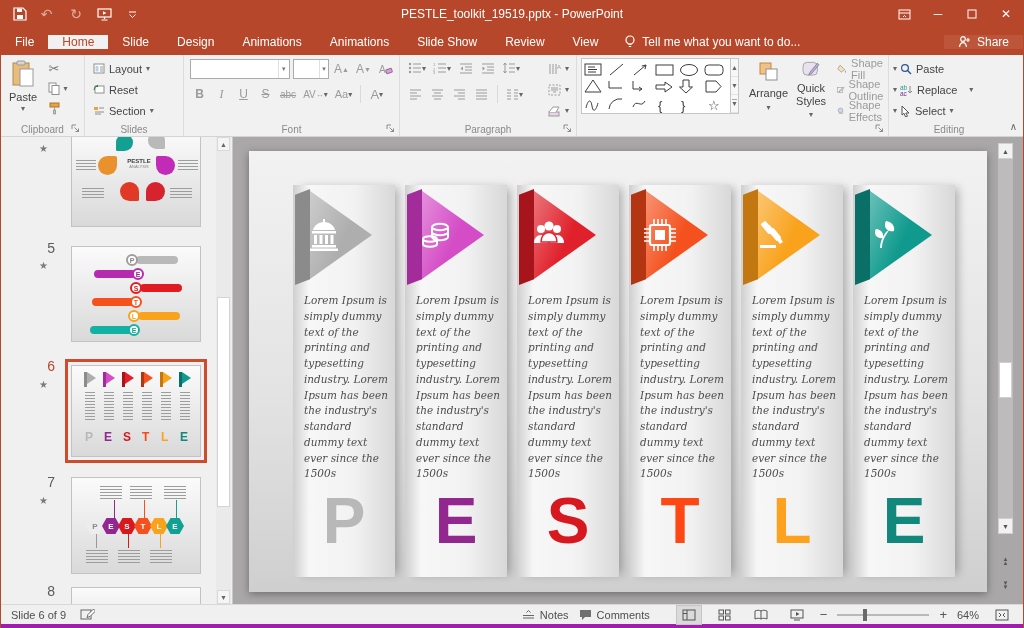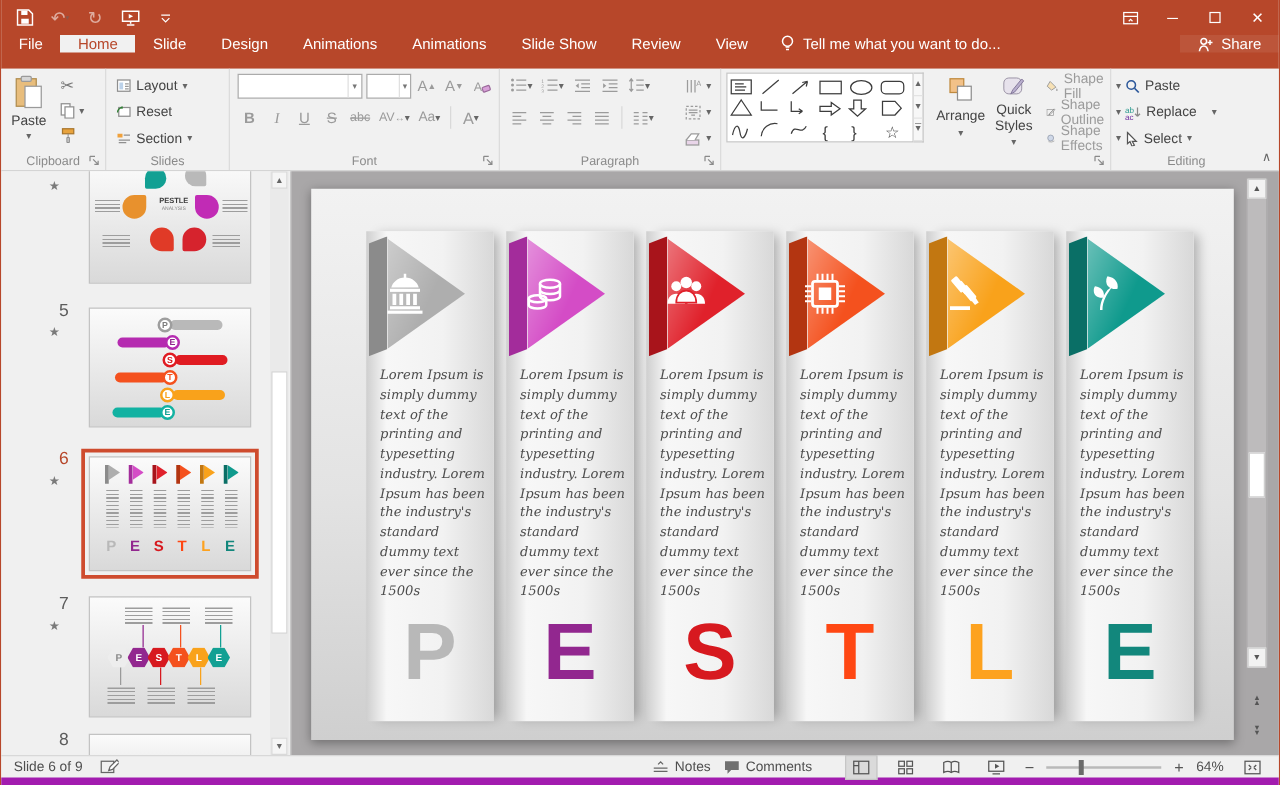--- a/index.html
+++ b/index.html
@@ -14,21 +14,21 @@
   
   .titlebar { position:absolute; left:0; top:0; right:0; height:28px; background:#b7472a; display:flex; align-items:center; color:#fff; }
   .qat { display:flex; align-items:center; gap:10px; padding-left:10px; }
   .qat .qbtn { display:flex; align-items:center; justify-content:center; width:18px; height:18px; color:#fff; font-size:14px; }
   .dim { opacity:.55; }
   .title-text { position:absolute; left:0; right:0; text-align:center; font-size:12px; color:#fff; pointer-events:none; }
   .winbtns { position:absolute; right:0; top:0; height:28px; display:flex; }
   .winbtn { width:34px; height:28px; display:flex; align-items:center; justify-content:center; color:#fff; font-size:12px; }
 
   
-  .tabrow { position:absolute; left:0; top:28px; right:0; height:27px; background:#b7472a; display:flex; align-items:flex-start; color:#fff; }
+  .tabrow { position:absolute; left:0; top:28px; right:0; height:27px; background:#b7472a; display:flex; align-items:center; color:#fff; }
   .tab { padding:0 14px; display:flex; align-items:center; font-size:12px; cursor:default; }
   .tab.active { background:#f1f1f1; color:#b7472a; }
   .tellme { display:flex; align-items:center; gap:6px; padding:0 12px; font-size:12px; }
   .tabright { margin-left:auto; display:flex; align-items:stretch; }
   .tabright .item { display:flex; align-items:center; gap:6px; padding:0 14px; font-size:12px; }
   .share { background:rgba(255,255,255,.08); }
 
   
   .ribbon { position:absolute; left:0; top:55px; right:0; height:82px; background:#f1f1f1; border-bottom:1px solid #d4d4d4; display:flex; }
   .grp { position:relative; height:100%; border-right:1px solid #dcdcdc; padding:3px 2px 16px 4px; }
@@ -90,21 +90,21 @@
   .stext { position:absolute; left:11px; top:108px; width:86px; font-family:"DejaVu Serif", serif; font-style:italic; font-size:10.5px; line-height:1.5; color:#4d4d4d; }
   .sletter { position:absolute; left:0; right:0; bottom:24px; text-align:center; font-size:64px; font-weight:bold; line-height:1; }
 
   
   .vscroll { position:absolute; right:9px; top:6px; width:17px; bottom:70px; background:#bdbbbc; border:1px solid #aaa8a9; }
   .vscroll .arr { position:absolute; left:0; right:0; height:16px; background:#f2f2f2; border:1px solid #d0d0d0; color:#555; font-size:7px; display:flex; align-items:center; justify-content:center; }
   .vthumb { position:absolute; left:1px; width:13px; background:#fff; border:1px solid #cfcfcf; }
   .navbtn { position:absolute; right:9px; width:17px; height:18px; display:flex; flex-direction:column; align-items:center; justify-content:center; color:#555; font-size:6px; line-height:4px; }
 
   
-  .statusbar { position:absolute; left:0; right:0; bottom:0; height:24px; background:#f0f0f0; border-top:1px solid #d8d8d8; border-bottom:6px solid #a21caf; display:flex; align-items:center; font-size:11px; color:#4e4e4e;gap:12px; }
+  .statusbar { position:absolute; left:0; right:0; bottom:0; height:24px; background:#f0f0f0; border-top:1px solid #d8d8d8; border-bottom:4px solid #a21caf; display:flex; align-items:center; font-size:11px; color:#4e4e4e;gap:12px; }
   .sb-left { display:flex; align-items:center; gap:14px; padding-left:10px; }
   .sb-right { margin-left:auto; display:flex; align-items:center; gap:10px; padding-right:8px; }
   .viewbtn { width:26px; height:20px; display:flex; align-items:center; justify-content:center; color:#555; }
   .viewbtn.sel { background:#dadada; border:1px solid #c6c6c6; }
   .ztrack { position:relative; width:92px; height:2px; background:#b9b9b9; }
   .zthumb { position:absolute; top:-5px; left:28%; width:4px; height:12px; background:#6a6a6a; }
 
   svg { display:block; }
 </style>
 </head>
@@ -130,20 +130,21 @@
             <path d="M7.5 9v2M4.5 12h6" stroke="#fff" stroke-width="1.2"></path>
           </svg>
       </span>
       <span class="qbtn">
           <svg width="9" height="9" viewBox="0 0 9 9">
             <path d="M1 2h7" stroke="#fff"></path>
             <path d="M1.5 4.5 4.5 7.5 7.5 4.5" fill="none" stroke="#fff"></path>
           </svg>
         </span>
     </div>
+    <div class="title-text">PESTLE_toolkit_19519.pptx - PowerPoint</div>
     <div class="winbtns">
       <span class="winbtn">
         <svg width="13" height="11" viewBox="0 0 13 11">
             <rect x="1" y="1" width="11" height="9" fill="none" stroke="#fff"></rect>
             <path d="M1 4h11" stroke="#fff"></path>
             <path d="M5 8l1.5-1.5L8 8" fill="none" stroke="#fff"></path>
           </svg>
       </span>
       <span class="winbtn">─</span>
       <span class="winbtn">

